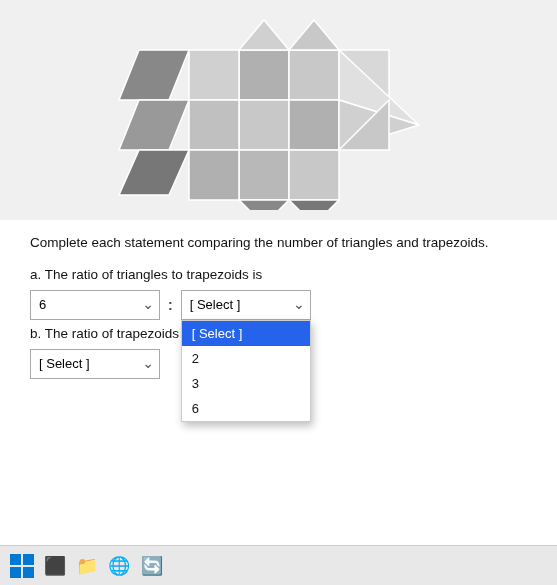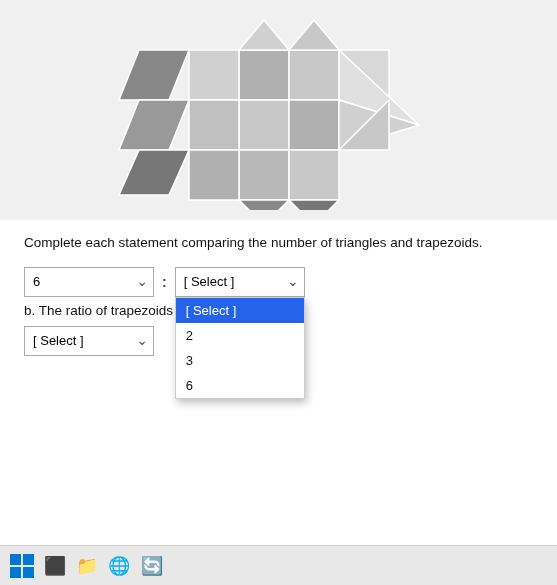--- a/index.html
+++ b/index.html
@@ -23,21 +23,21 @@
       justify-content: center;
     }
 
     .figure-svg {
       width: 340px;
       height: 200px;
     }
 
     
     .content {
-      padding: 14px 20px 10px 24px;
+      padding: 14px 20px 10px 30px;
     }
 
     .instructions {
       font-size: 13.5px;
       color: #111;
       margin-bottom: 14px;
       line-height: 1.4;
     }
 
     .question-label {
@@ -192,20 +192,21 @@
     <polygon points="180,40 205,10 230,40" fill="#c8c8c8" stroke="#fff" stroke-width="1.5"></polygon>
 
     <polygon points="130,190 155,215 180,190" fill="#888" stroke="#fff" stroke-width="1.5"></polygon>
     <polygon points="180,190 205,215 230,190" fill="#777" stroke="#fff" stroke-width="1.5"></polygon>
   </svg>
 </div>
 
 <div class="content">
   <p class="instructions">Complete each statement comparing the number of triangles and trapezoids.</p>
 
+  <p class="question-label">a. The ratio of triangles to trapezoids is</p>
 
   <div class="row-a">
 
     <div class="select-wrapper">
       <select class="select-box">
         <option value="6">6</option>
         <option value="3">3</option>
         <option value="2">2</option>
       </select>
     </div>

